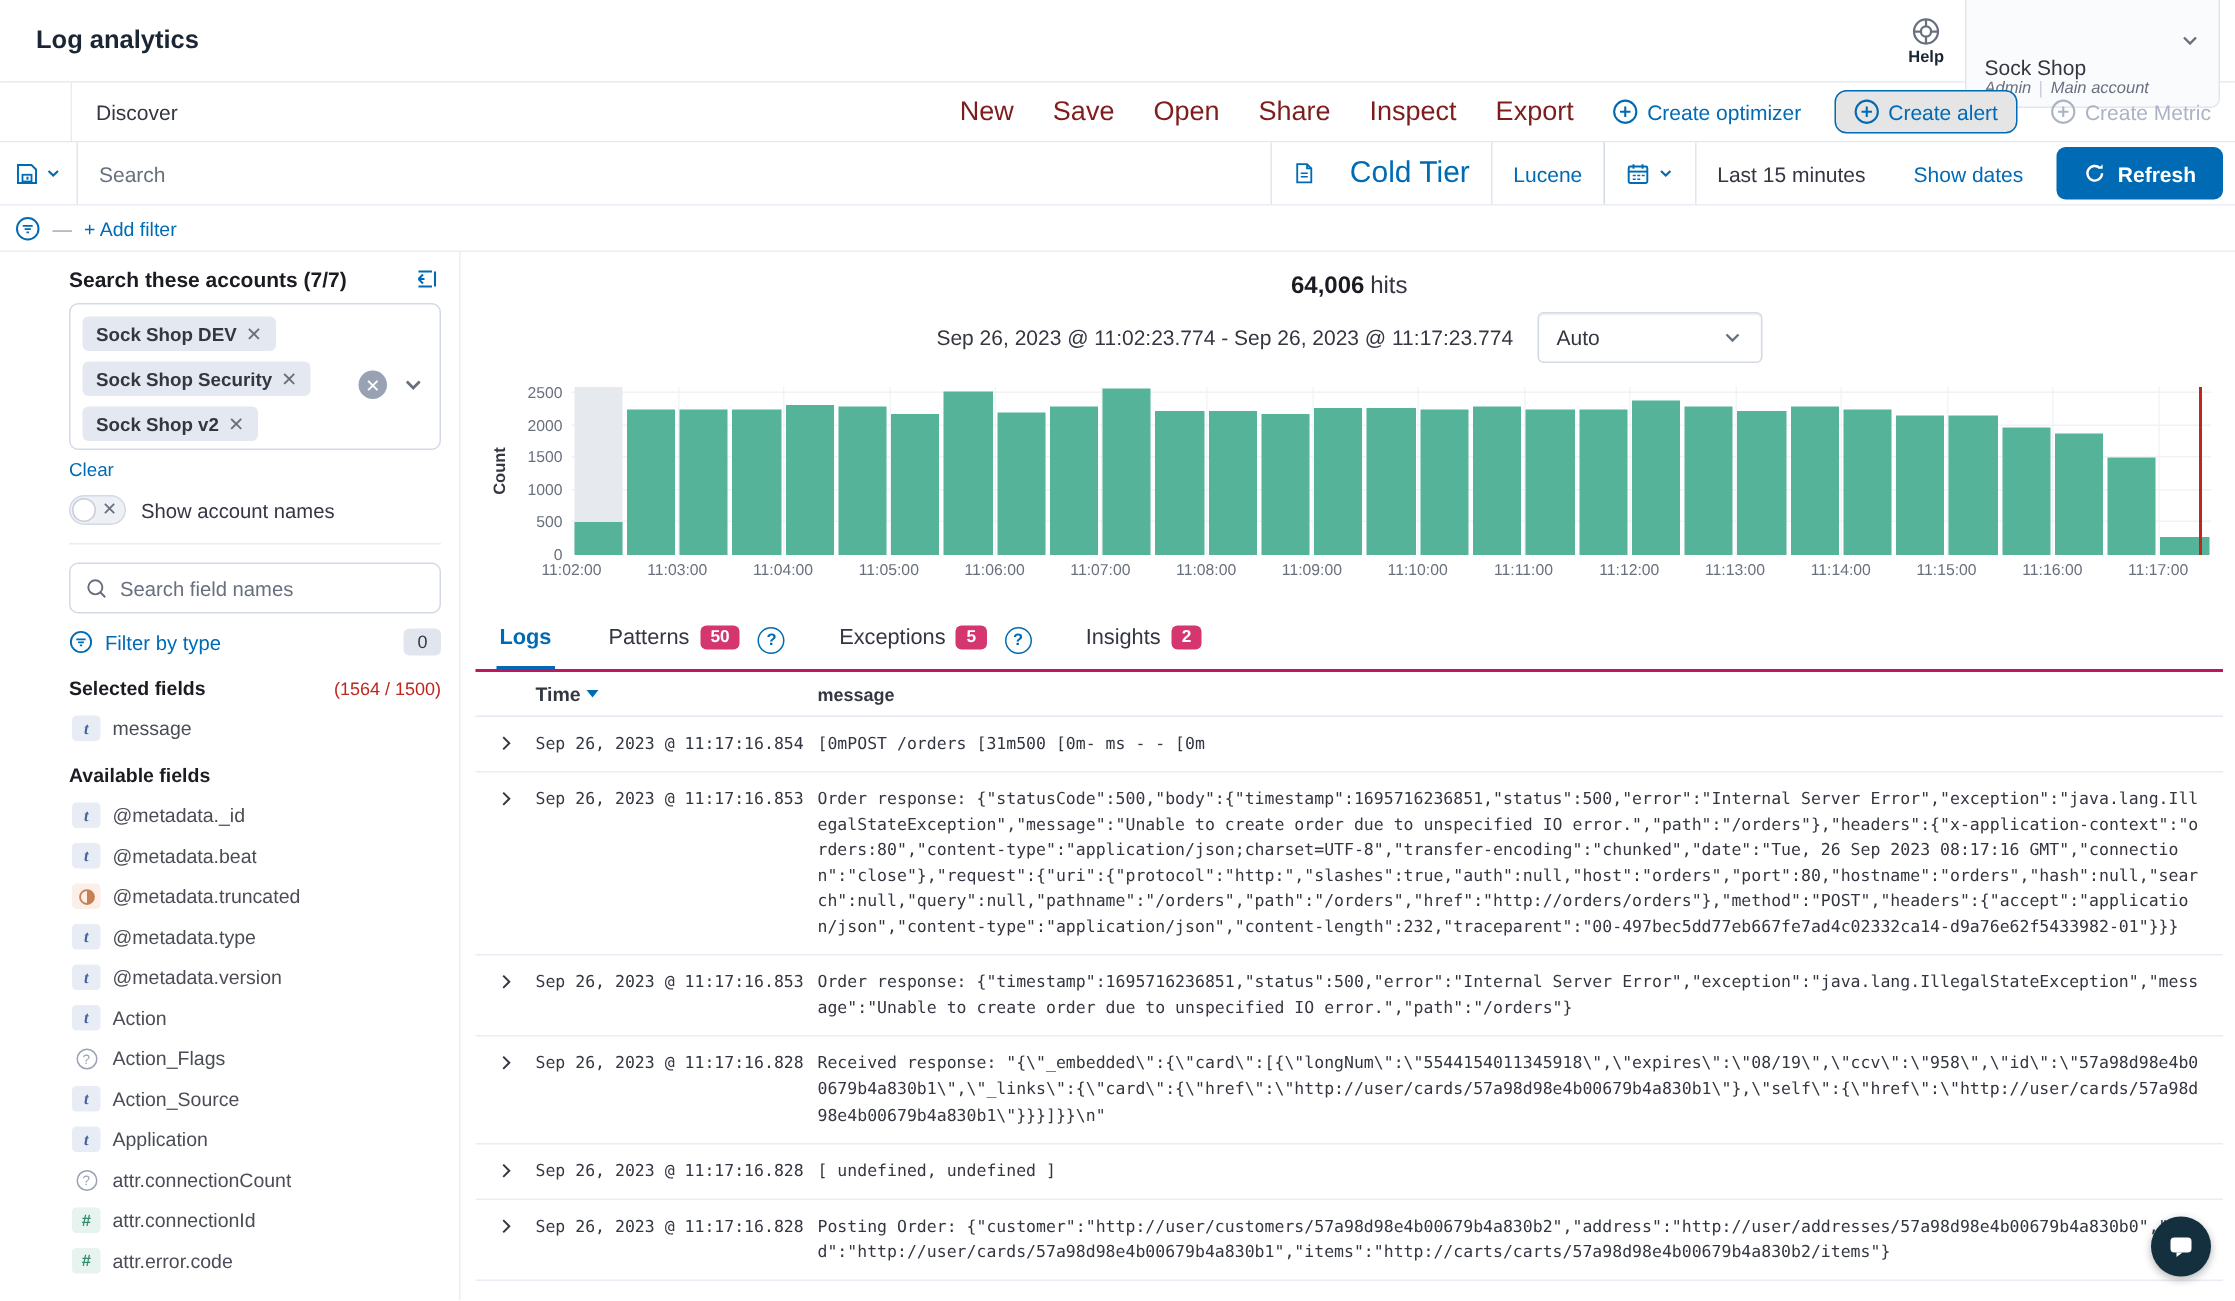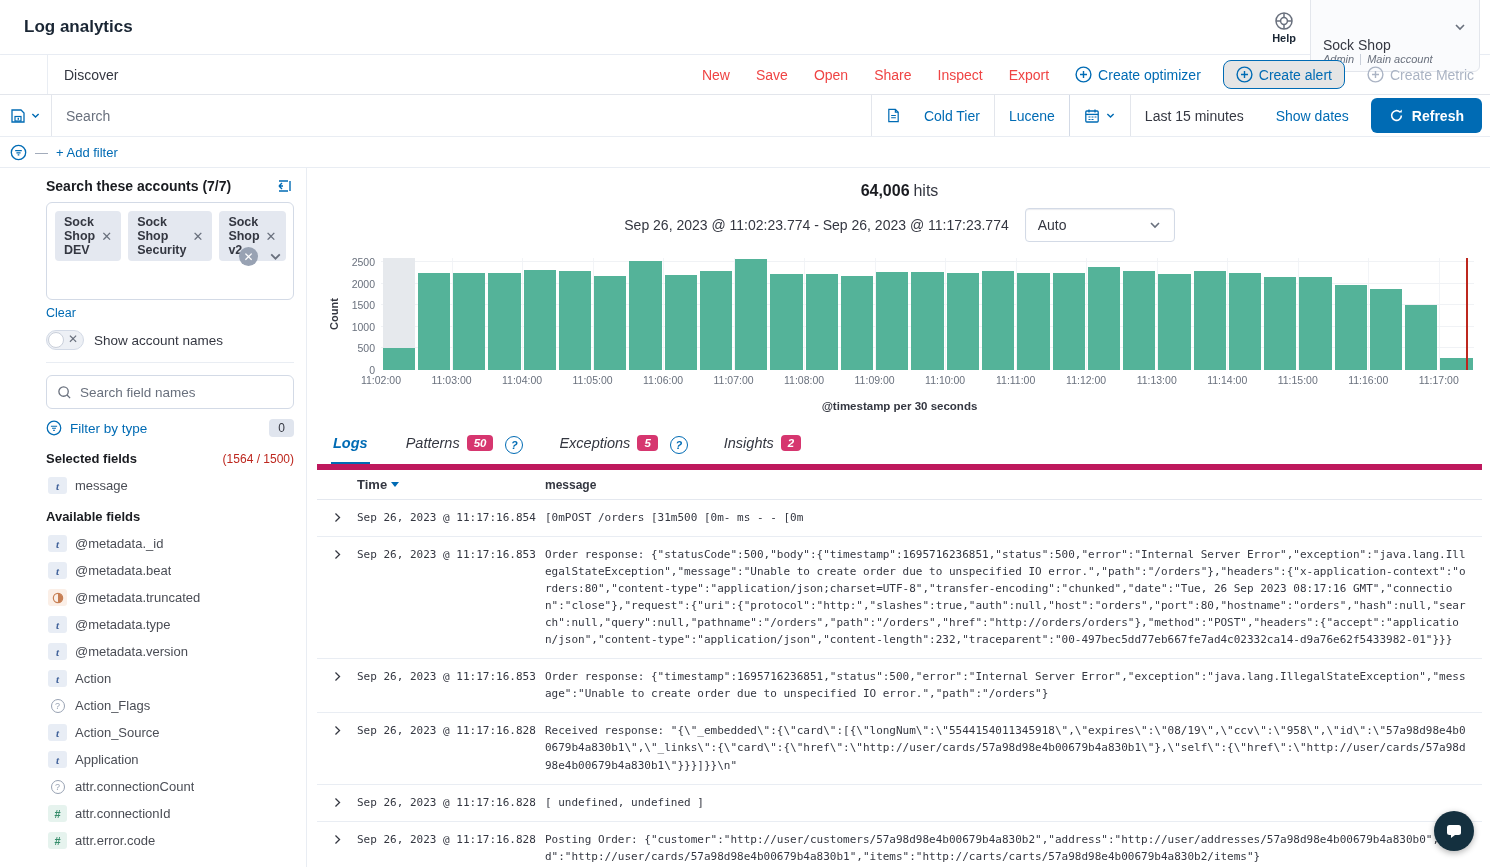--- a/index.html
+++ b/index.html
@@ -20,32 +20,32 @@
   .account-sub .vsep { width:1px; height:11px; background:#C9CFDA; display:inline-block; }
 
   
   .nav-bar { height:40px; display:flex; align-items:center; padding:0 16px 0 0; border-bottom:1px solid #E3E6EC; box-shadow:0 1px 2px rgba(152,162,179,.15); }
   .hamburger { width:48px; height:100%; display:flex; align-items:center; justify-content:center; border-right:1px solid #E9EDF3; cursor:pointer; }
   .hamburger .bars { width:16px; }
   .hamburger .bars span { display:block; height:2px; background:#343741; margin:3px 0; border-radius:1px; }
   .breadcrumb { padding:0 16px; font-size:14px; color:#343741; }
   .nav-spacer { flex:1; }
   .nav-actions { display:flex; align-items:center; gap:26px; }
-  .nav-link { color:#ef4444; font-size:14px; cursor:pointer; }
+  .nav-link { color:#7f1d1d; font-size:18px; cursor:pointer; }
   .nav-create { display:flex; align-items:center; gap:6px; color:#006BB4; font-size:14px; cursor:pointer; }
   .create-alert-btn { display:flex; align-items:center; gap:6px; color:#006BB4; font-size:14px; border:1px solid #006BB4; border-radius:8px; padding:5px 12px; margin-left:4px; cursor:pointer; background:#e5e5e5; }
   .nav-create.disabled { color:#ABB4C4; cursor:default; }
 
   
   .search-row { height:42px; display:flex; align-items:stretch; border-bottom:1px solid #E9EDF3; background:#fff; }
   .seg { display:flex; align-items:center; }
   .save-seg { width:52px; justify-content:center; gap:4px; border-right:1px solid #E3E6EC; cursor:pointer; }
   .search-input { flex:1; border:none; outline:none; font-size:14px; padding:0 14px; color:#343741; font-family:"Liberation Sans", sans-serif; }
   .search-input::placeholder { color:#69707D; }
-  .cold-seg { gap:23px; padding:0 14px; color:#006BB4; font-size:14px; border-left:1px solid #E3E6EC; cursor:pointer; }
+  .cold-seg { gap:23px; padding:0 14px; color:#006BB4; font-size:20px; border-left:1px solid #E3E6EC; cursor:pointer; }
   .lucene-seg { padding:0 14px; color:#006BB4; font-size:14px; border-left:1px solid #E3E6EC; cursor:pointer; }
   .date-seg { border-left:1px solid #D3DAE6; }
   .cal-seg { width:62px; justify-content:center; gap:5px; border-right:1px solid #E3E6EC; cursor:pointer; }
   .time-range-text { padding:0 14px; font-size:14px; color:#343741; cursor:pointer; }
   .show-dates { margin-left:auto; color:#006BB4; font-size:14px; padding:0 18px; cursor:pointer; }
   .refresh-btn { display:flex; align-items:center; gap:8px; background:#006BB4; color:#fff; font-size:14px; font-weight:bold; border:none; border-radius:6px; padding:0 18px; margin:3px 8px 3px 4px; cursor:pointer; }
 
   
   .filter-row { height:31px; display:flex; align-items:center; gap:8px; padding:0 10px; border-bottom:1px solid #E9EDF3; }
   .filter-dash { color:#98A2B3; font-size:13px; }
@@ -53,21 +53,21 @@
 
   
   .body-wrap { display:flex; height:699px; }
   .sidebar { width:270px; padding:10px 12px 0 10px; overflow:hidden;margin-left:36px; }
   .main { flex:1; border-left:1px solid #E9EDF3; padding:0 8px 0 10px; overflow:hidden; position:relative; }
 
   
   .sb-title-row { display:flex; align-items:center; justify-content:space-between; margin-bottom:8px; }
   .sb-title { font-size:14px; font-weight:bold; color:#1A1C21; }
   .accounts-box { border:1px solid #D3DAE6; border-radius:6px; padding:8px; height:98px; overflow:hidden; position:relative; }
-  .tags-col { display:flex; flex-direction:row; gap:7px; width:172px; }
+  .tags-col { display:flex; flex-direction:column; gap:7px; width:172px; }
   .pill { display:inline-flex; align-items:center; gap:6px; background:#E4E8F0; border-radius:4px; padding:4px 9px; font-size:12.5px; font-weight:bold; color:#343741; width:max-content; cursor:pointer; }
   .pill-x { color:#69707D; font-weight:normal; font-size:13px; cursor:pointer; }
   .box-controls { position:absolute; right:10px; top:44px; display:flex; align-items:center; gap:10px; }
   .clear-all-x { width:19px; height:19px; border-radius:50%; background:#98A2B3; color:#fff; font-size:12px; display:flex; align-items:center; justify-content:center; cursor:pointer; }
   .clear-link { color:#006BB4; font-size:12.5px; margin:6px 0 8px; cursor:pointer; display:inline-block; }
   .toggle-row { display:flex; align-items:center; gap:10px; margin:2px 0 12px; }
   .toggle { width:38px; height:20px; background:#EDF0F5; border:1px solid #D3DAE6; border-radius:10px; position:relative; cursor:pointer; }
   .toggle .knob { position:absolute; left:1px; top:1px; width:16px; height:16px; background:#fff; border:1px solid #C9CFDA; border-radius:50%; }
   .toggle .off-x { position:absolute; right:5px; top:1px; color:#69707D; font-size:12px; }
   .toggle-label { font-size:13.5px; color:#343741; }
@@ -111,21 +111,21 @@
   .bars { position:absolute; inset:0; display:flex; align-items:flex-end; }
   .bar-cell { flex:1; height:100%; position:relative; margin:0 1.5px; }
   .bar-cell.partial { background:#E6E9ED; }
   .bar-fill { position:absolute; bottom:0; left:0; right:0; background:#54B399; }
   .time-marker { position:absolute; top:0; bottom:0; width:2px; background:#BD271E; }
   .x-ticks { position:relative; height:20px; margin-left:56px; margin-top:4px; }
   .x-ticks span { position:absolute; transform:translateX(-50%); font-size:10.5px; color:#69707D; white-space:nowrap; }
   .x-axis-title { text-align:center; font-size:11.5px; font-weight:bold; color:#343741; margin-top:6px; }
 
   
-  .tabs-row { display:flex; align-items:center; gap:34px; border-bottom:6px solid #be185d; margin-top:14px; padding:0 14px;font-style:italic; }
+  .tabs-row { display:flex; align-items:center; gap:34px; border-bottom:2px solid #be185d; margin-top:14px; padding:0 14px; }
   .tab { display:flex; align-items:center; gap:7px; padding:9px 2px 11px; font-size:14.5px; color:#343741; cursor:pointer; border-bottom:2px solid transparent; }
   .tab.active { color:#006BB4; font-weight:bold; border-bottom-color:#006BB4; }
   .tab-badge { background:#D6366F; color:#fff; font-size:11.5px; font-weight:bold; border-radius:4px; padding:2px 7px; }
   .help-circle { width:18px; height:18px; border:1.5px solid #006BB4; border-radius:50%; color:#006BB4; font-size:11px; font-weight:bold; display:flex; align-items:center; justify-content:center; cursor:pointer; }
 
   
   .tbl-header { display:flex; align-items:center; height:30px; border-bottom:1px solid #E4E8EF; }
   .col-expand { width:40px; flex:0 0 auto; }
   .col-time { width:188px; flex:0 0 auto; display:flex; align-items:center; gap:4px; }
   .col-time .lbl { font-size:13px; font-weight:bold; color:#343741; }
@@ -589,21 +589,20 @@
             <span style="left: 45.1613%;">11:09:00</span>
             <span style="left: 51.6129%;">11:10:00</span>
             <span style="left: 58.0645%;">11:11:00</span>
             <span style="left: 64.5161%;">11:12:00</span>
             <span style="left: 70.9677%;">11:13:00</span>
             <span style="left: 77.4194%;">11:14:00</span>
             <span style="left: 83.871%;">11:15:00</span>
             <span style="left: 90.3226%;">11:16:00</span>
             <span style="left: 96.7742%;">11:17:00</span>
           </div>
-        <div class="x-axis-title">@timestamp per 30 seconds</div>
       </div>
 
       <div class="tabs-row" id="tabs-row">
           <div class="tab active">
             <span>Logs</span>
           </div>
           <div class="tab">
             <span>Patterns</span>
             <span class="tab-badge">50</span>
           </div>

